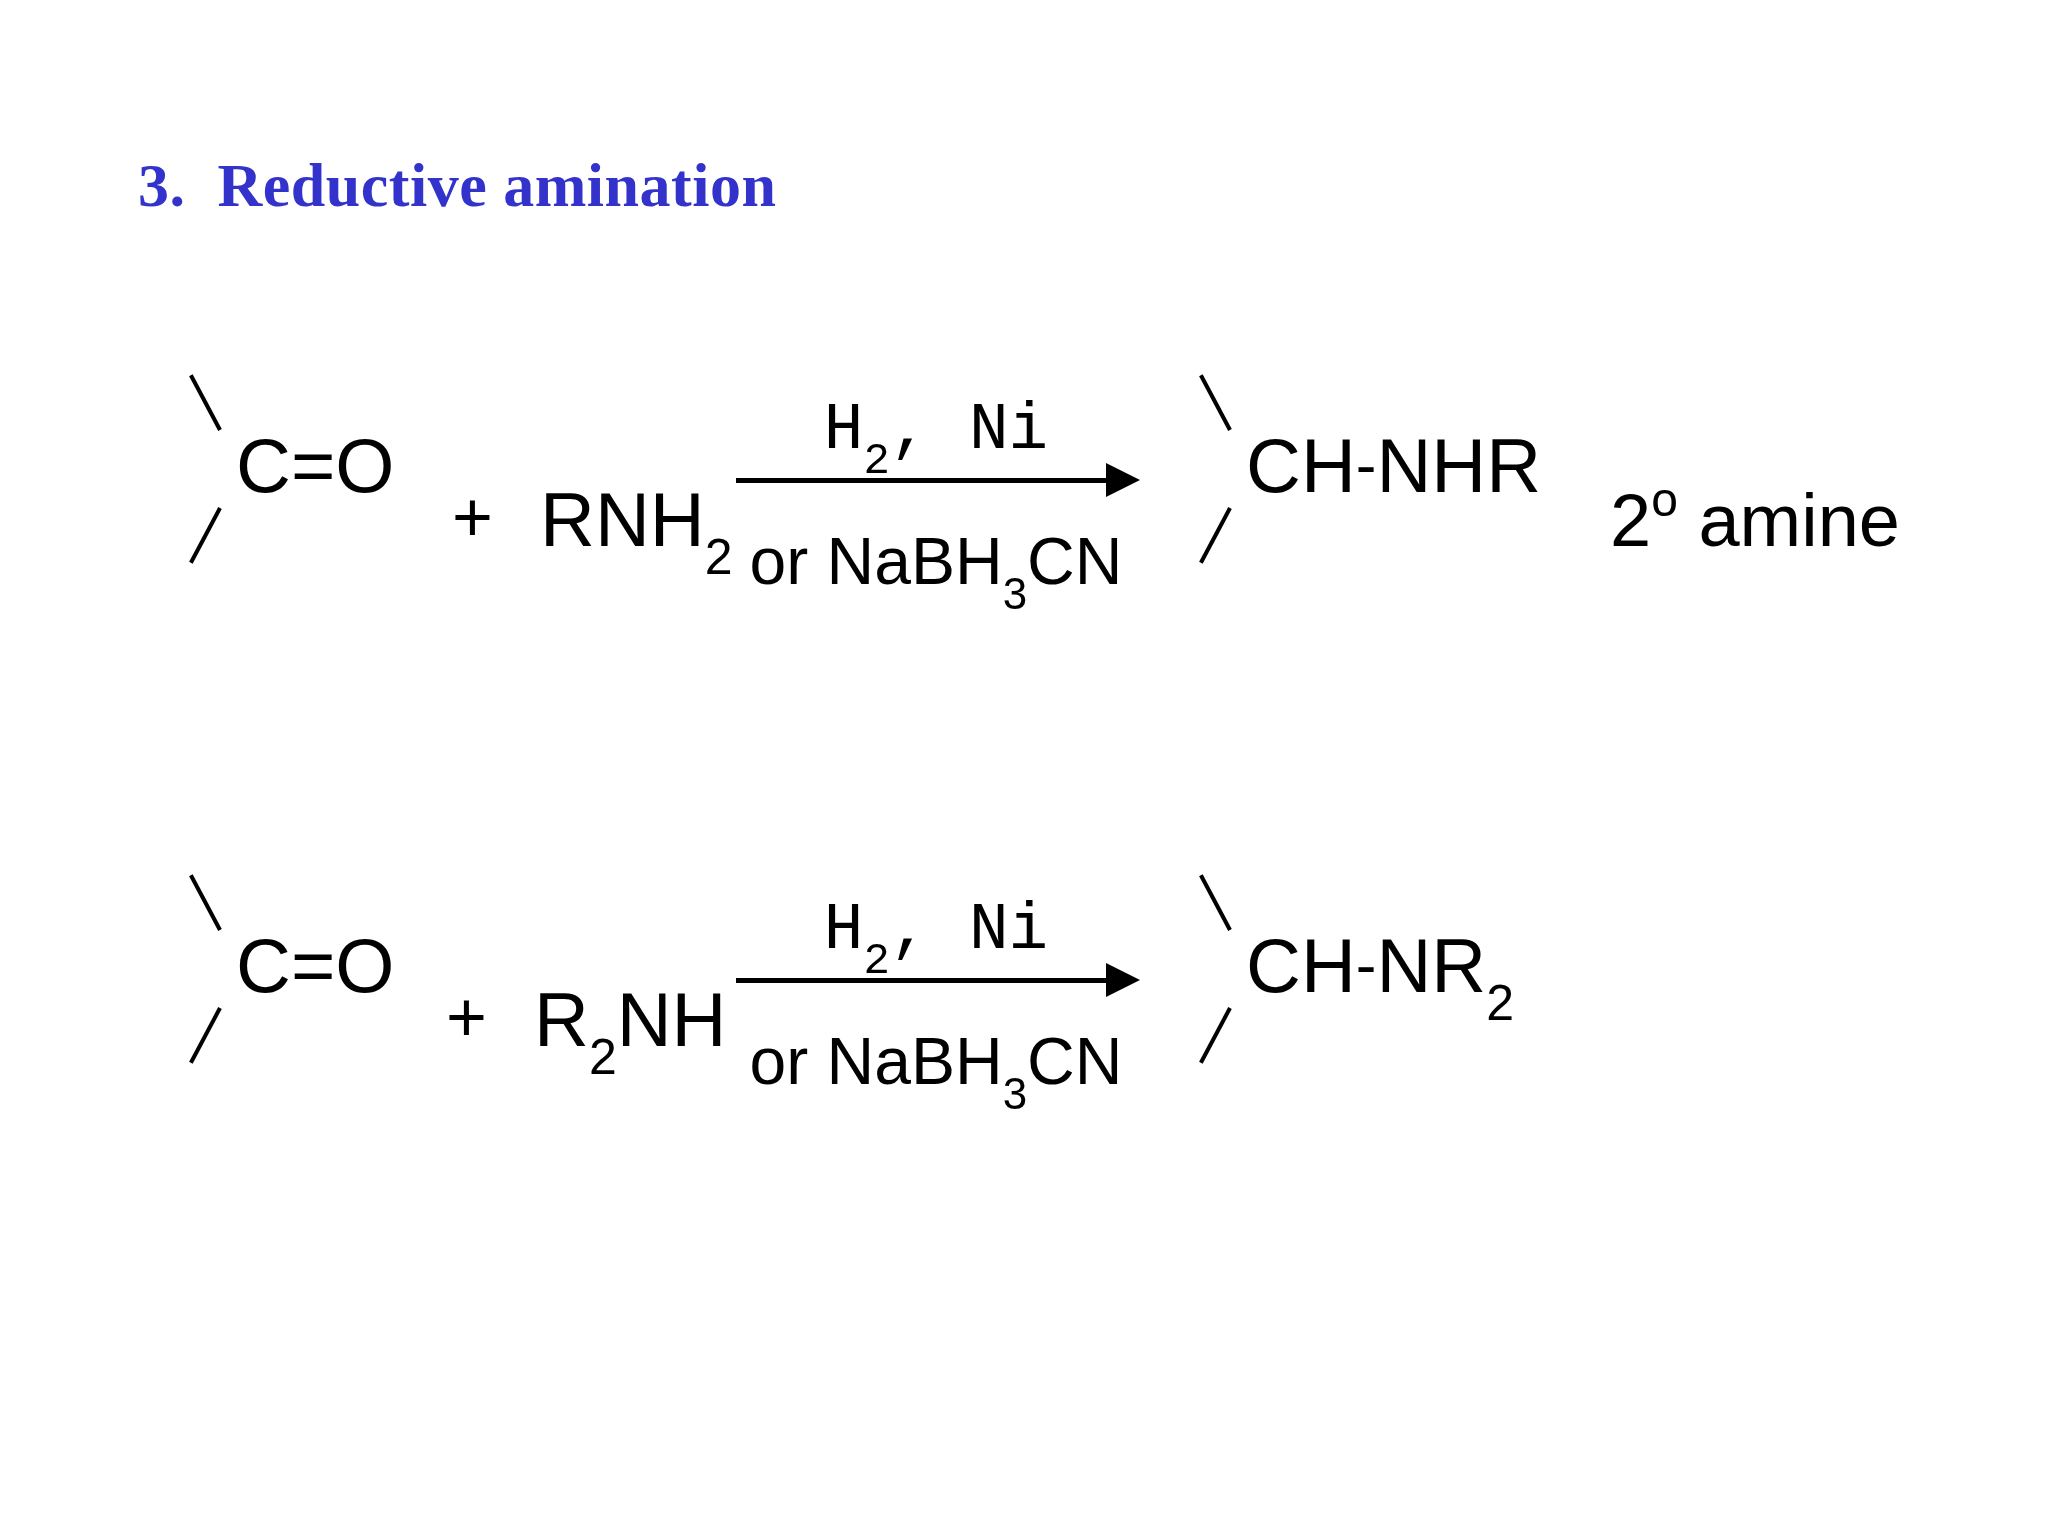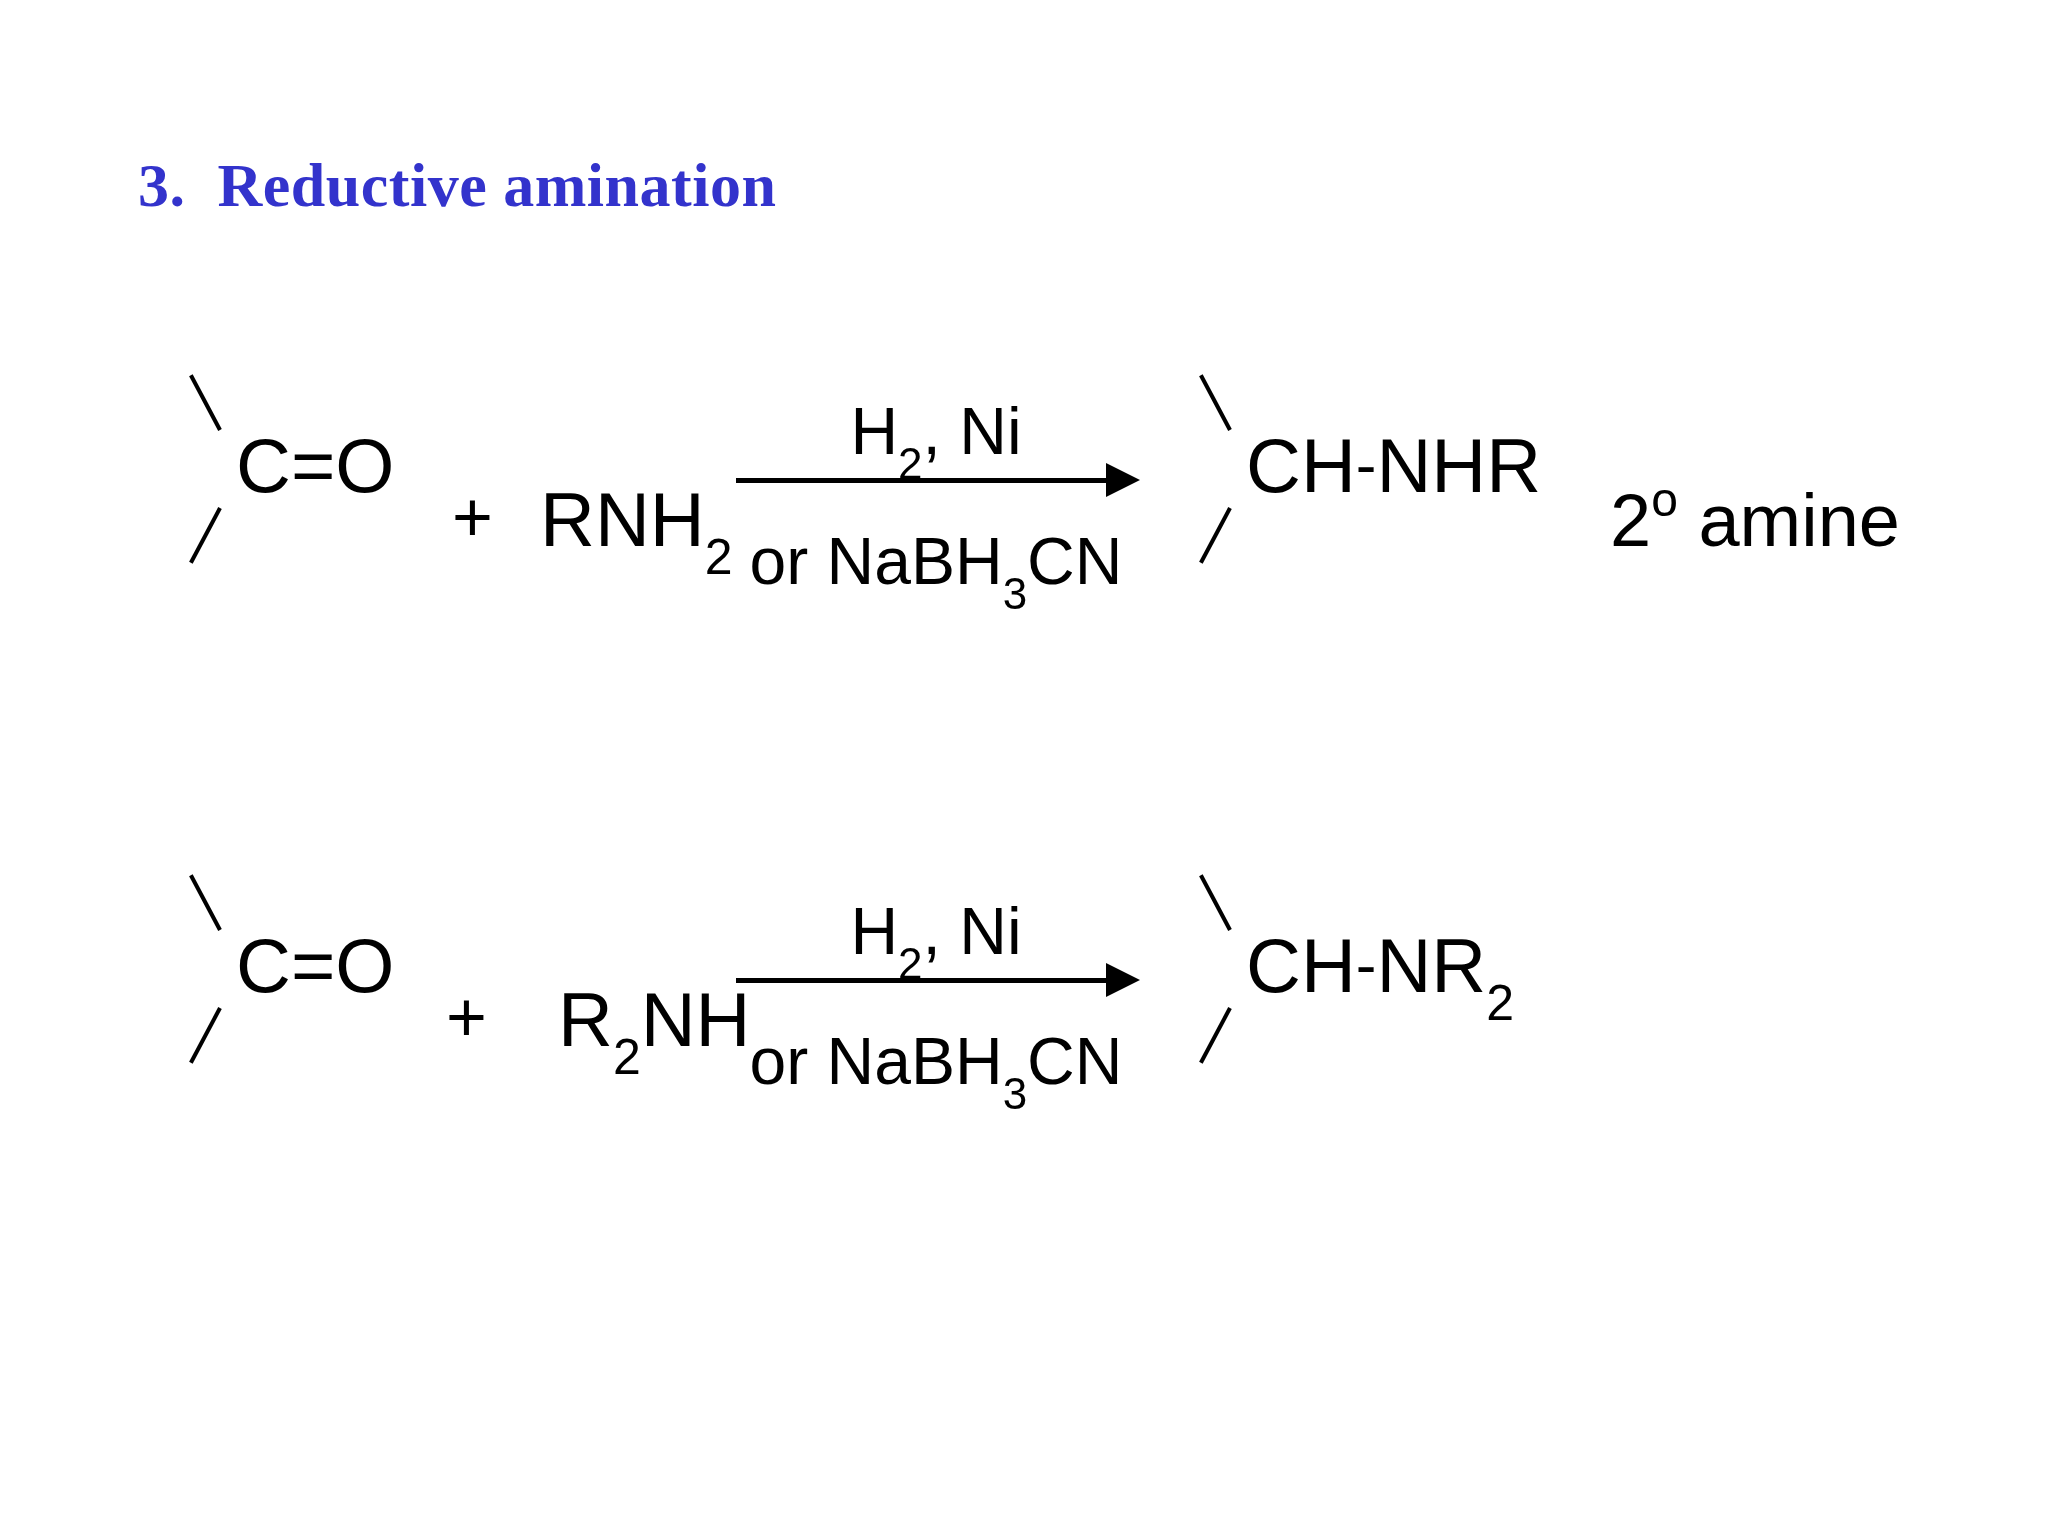--- a/index.html
+++ b/index.html
@@ -121,21 +121,21 @@
     height: 240px;
   }
   .arrow-above, .arrow-below {
     position: absolute;
     width: 400px;
     text-align: center;
     font-size: 66px;
     line-height: 66px;
     white-space: pre;
   }
-  .arrow-above { top: 38px; }
+  .arrow-above { top: 38px; font-family: Liberation Mono, monospace; }
   .arrow-below { top: 168px; }
   .arrow-above .sub, .arrow-below .sub {
     font-size: 44px;
     vertical-align: sub;
     line-height: 0;
     position: relative;
     top: 11px;
   }
   .arrow-line {
     position: absolute;
@@ -210,21 +210,21 @@
   <div id="reaction-row-2" class="reaction-row">
 
     <div class="fragment" style="left:206px;">
       <div class="bond-upper"></div>
       <div class="bond-lower"></div>
       <div class="formula"><span>C</span><span class="eq">=</span><span>O</span></div>
     </div>
 
     <div class="plus-sign" style="left:446px;">+</div>
 
-    <div class="reagent" style="left:558px;"><span>R</span><span class="sub">2</span><span>NH</span></div>
+    <div class="reagent" style="left:534px;"><span>R</span><span class="sub">2</span><span>NH</span></div>
 
     <div class="arrow-block" style="left:736px;">
       <div class="arrow-above"><span>H</span><span class="sub">2</span><span>, Ni</span></div>
       <div class="arrow-line"></div>
       <div class="arrow-head"></div>
       <div class="arrow-below"><span>or NaBH</span><span class="sub">3</span><span>CN</span></div>
     </div>
 
     <div class="fragment" style="left:1216px;">
       <div class="bond-upper"></div>

